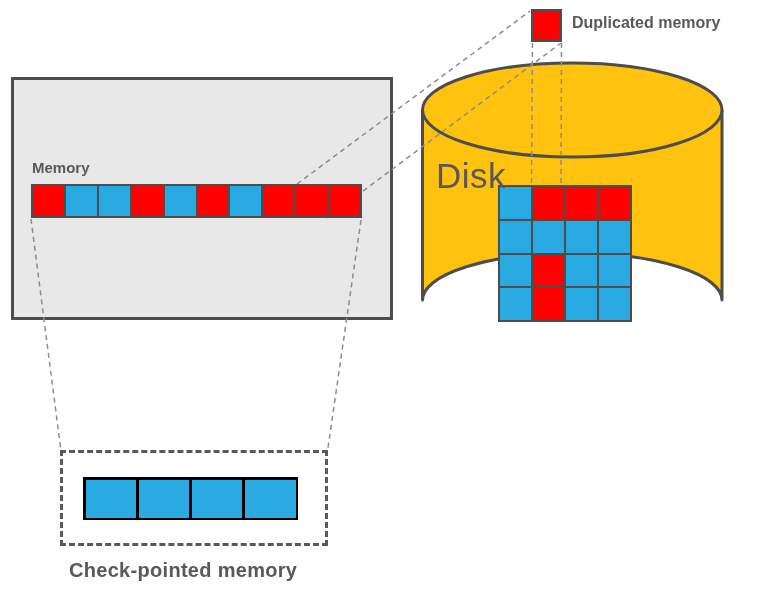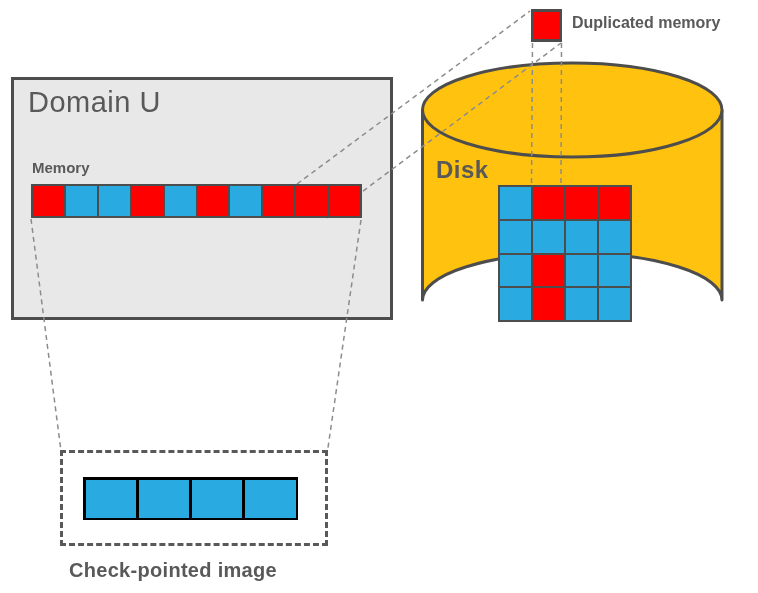--- a/index.html
+++ b/index.html
@@ -23,21 +23,21 @@
     z-index: 1;
   }
 
   
   .shape-layer { left: 0; top: 0; z-index: 2; pointer-events: none; }
 
   
   .lbl { color: #595959; z-index: 6; white-space: nowrap; }
   .lbl-domain   { left: 28px;  top: 86px;  font-size: 29px; font-weight: 500; letter-spacing: 0.5px; }
   .lbl-memory   { left: 32px;  top: 159px; font-size: 15px; font-weight: 700; }
-  .lbl-disk     { left: 436px; top: 156px; font-size: 24px; font-weight: 700; letter-spacing: 0.5px; }
+  .lbl-disk     { left: 436px; top: 156px; font-size: 35px; font-weight: 400; letter-spacing: 0.5px; }
   .lbl-legend   { left: 572px; top: 14px;  font-size: 16px; font-weight: 700; }
   .lbl-checkpoint { left: 69px; top: 559px; font-size: 20px; font-weight: 700; letter-spacing: 0.3px; }
 
   
   .cellbox { display: flex; box-sizing: border-box; z-index: 5; }
   .cell { flex: 1 1 0; }
 
   .memory-strip {
     left: 31px; top: 184px;
     width: 331px; height: 34px;
@@ -139,19 +139,18 @@
   <div class="abs legend-swatch" style="background: rgb(255, 0, 0);"></div>
   <div class="abs lbl lbl-legend">Duplicated memory</div>
 
   <div class="abs checkpoint-box"></div>
   <div class="abs cellbox checkpoint-strip">
       <div class="cell" style="background: rgb(41, 171, 226);"></div>
       <div class="cell" style="background: rgb(41, 171, 226);"></div>
       <div class="cell" style="background: rgb(41, 171, 226);"></div>
       <div class="cell" style="background: rgb(41, 171, 226);"></div>
     </div>
-  <div class="abs lbl lbl-checkpoint">Check-pointed image</div>
+  <div class="abs lbl lbl-checkpoint">Check-pointed memory</div>
 
-  <div class="abs lbl lbl-domain">Domain U</div>
   <div class="abs lbl lbl-memory">Memory</div>
   <div class="abs lbl lbl-disk">Disk</div>
 
 </div>
 
 </body></html>

